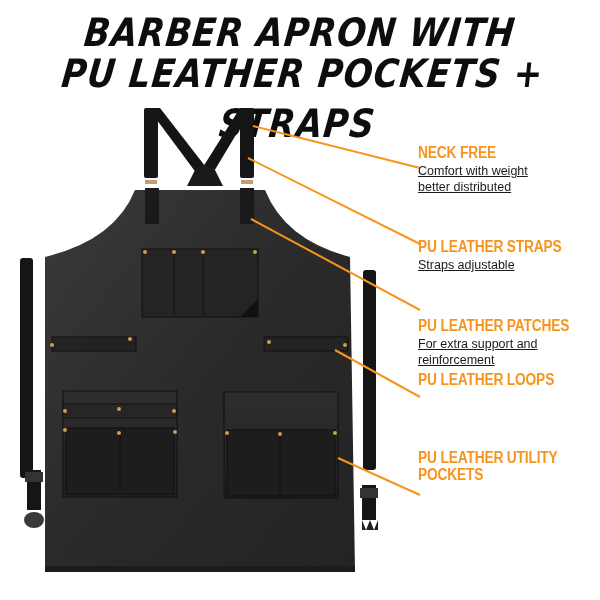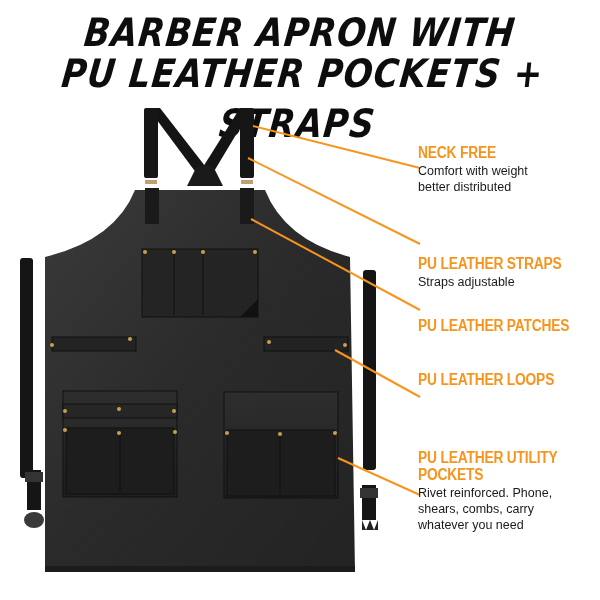--- a/index.html
+++ b/index.html
@@ -20,21 +20,21 @@
   .leaders { position: absolute; left: 0; top: 0; width: 600px; height: 600px; pointer-events: none; }
 
   .feature { position: absolute; left: 418px; width: 182px; }
   .feature .ftitle {
     color: #f7941d; font-family: "Liberation Sans", sans-serif; font-weight: bold;
     font-size: 16px; line-height: 17px; letter-spacing: -0.2px;
     transform: scaleX(0.86); transform-origin: left center; white-space: nowrap;
     text-transform: uppercase;
   }
   .feature .fdesc {
-    color: #1a1a1a; font-size: 12.5px; line-height: 16px; margin-top: 2px;
+    color: #1a1a1a; font-size: 12.5px; line-height: 16px; margin-top: 2px; text-decoration: underline;
   }
   .feature.utility .ftitle { white-space: normal; width: 210px; }
 </style>
 </head>
 <body>
 
 <h1 class="title">
   <span class="l1">Barber Apron with</span>
   <span class="l2">PU Leather Pockets + Straps</span>
 </h1>
@@ -129,30 +129,30 @@
     <line x1="335" y1="350" x2="420" y2="397"></line>
     <line x1="338" y1="458" x2="420" y2="495"></line>
   </g>
 </svg>
 
 <div class="feature" style="top:144px">
   <div class="ftitle">NECK FREE</div>
   <div class="fdesc" style="width:125px">Comfort with weight better distributed</div>
 </div>
 
-<div class="feature" style="top:255px">
+<div class="feature" style="top:238px">
   <div class="ftitle">PU LEATHER STRAPS</div>
   <div class="fdesc">Straps adjustable</div>
 </div>
 
 <div class="feature" style="top:317px">
   <div class="ftitle">PU LEATHER PATCHES</div>
+  <div class="fdesc" style="width:160px">For extra support and reinforcement</div>
 </div>
 
 <div class="feature" style="top:371px">
   <div class="ftitle">PU LEATHER LOOPS</div>
 </div>
 
 <div class="feature utility" style="top:449px">
   <div class="ftitle">PU LEATHER UTILITY</div>
   <div class="ftitle">POCKETS</div>
-  <div class="fdesc" style="width:165px">Rivet reinforced. Phone, shears, combs, carry whatever you need</div>
 </div>
 
 </body></html>

